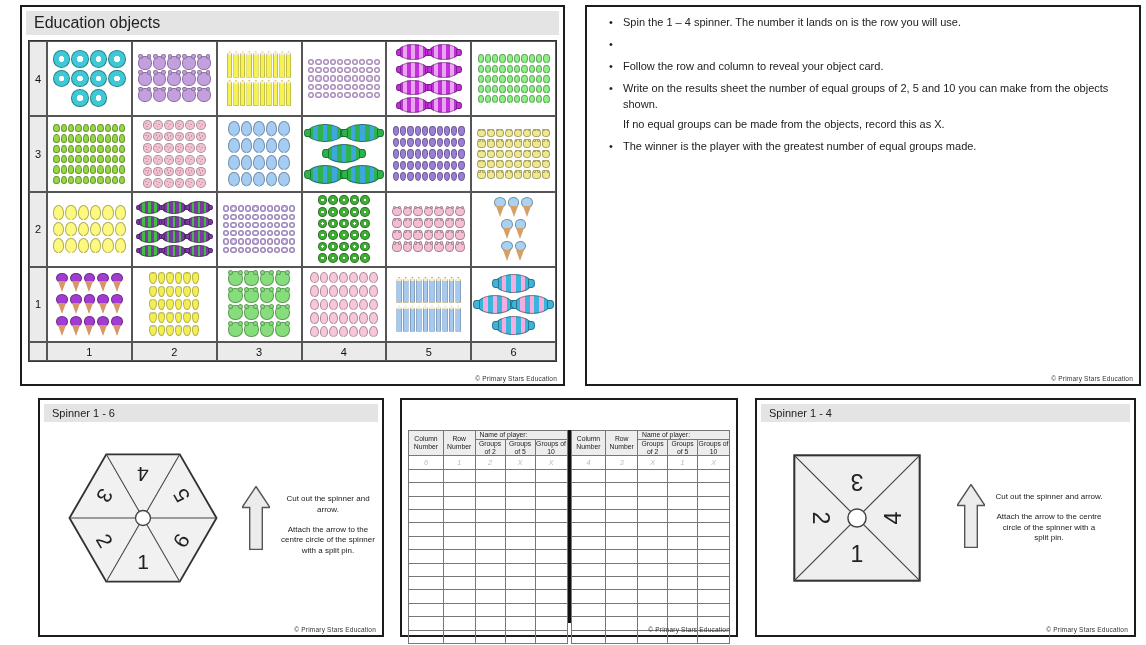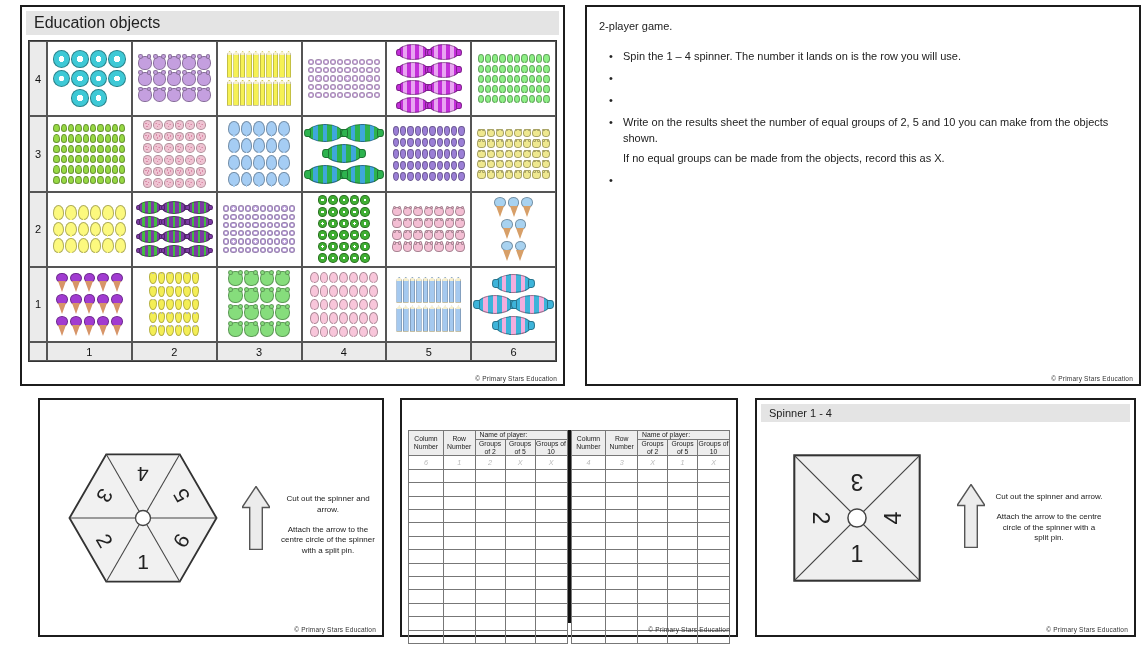--- a/index.html
+++ b/index.html
@@ -991,46 +991,48 @@
         <div class="collab">3</div>
         <div class="collab">4</div>
         <div class="collab">5</div>
         <div class="collab">6</div>
       </div>
     <span class="credit">© Primary Stars Education</span>
   </div>
 
   <div class="panel" id="instructions">
     <div class="body">
-      <div class="intro">2-player game.</div>
       <div id="bullet-list">
           <div class="bullet">
             <span class="dot">•</span>
             <span class="btext">Spin the 1 – 4 spinner. The number it lands on is the row you will use.</span>
           </div>
           <div class="bullet">
             <span class="dot">•</span>
           </div>
           <div class="bullet">
             <span class="dot">•</span>
+            <span class="btext">Follow the row and column to reveal your object card.</span>
           </div>
           <div class="bullet">
             <span class="dot">•</span>
             <span class="btext">Write on the results sheet the number of equal groups of 2, 5 and 10 you can make from the objects shown.</span>
           </div>
           <div class="bullet-sub">If no equal groups can be made from the objects, record this as X.</div>
           <div class="bullet">
             <span class="dot">•</span>
+            <span class="btext">The winner is the player with the greatest number of equal groups made.</span>
           </div>
         </div>
     </div>
     <span class="credit">© Primary Stars Education</span>
   </div>
 
   <div class="panel" id="spinner6">
+    <div class="titlebar small">Spinner 1 - 6</div>
     <svg class="spin-svg" id="hex-spinner" style="left:28px;top:52px" width="150" height="132" viewBox="0 0 200 176">
       <polygon points="198,88 149,3.1 51,3.1 2,88 51,172.9 149,172.9" fill="#f1f1f1" stroke="#333" stroke-width="2.5"></polygon>
       <line x1="2" y1="88" x2="198" y2="88" stroke="#444" stroke-width="1.4"></line>
       <line x1="51" y1="3.1" x2="149" y2="172.9" stroke="#444" stroke-width="1.4"></line>
       <line x1="149" y1="3.1" x2="51" y2="172.9" stroke="#444" stroke-width="1.4"></line>
       <circle cx="100" cy="88" r="10" fill="#fff" stroke="#444" stroke-width="1.8"></circle>
     <text x="100" y="30" transform="rotate(180 100 30)" text-anchor="middle" dominant-baseline="central" font-size="28" fill="#222" font-family="&quot;Liberation Sans&quot;, sans-serif">4</text>
         <text x="151" y="58" transform="rotate(240 151 58)" text-anchor="middle" dominant-baseline="central" font-size="28" fill="#222" font-family="&quot;Liberation Sans&quot;, sans-serif">5</text>
         <text x="151" y="118" transform="rotate(300 151 118)" text-anchor="middle" dominant-baseline="central" font-size="28" fill="#222" font-family="&quot;Liberation Sans&quot;, sans-serif">6</text>
         <text x="100" y="146" transform="rotate(0 100 146)" text-anchor="middle" dominant-baseline="central" font-size="28" fill="#222" font-family="&quot;Liberation Sans&quot;, sans-serif">1</text>

